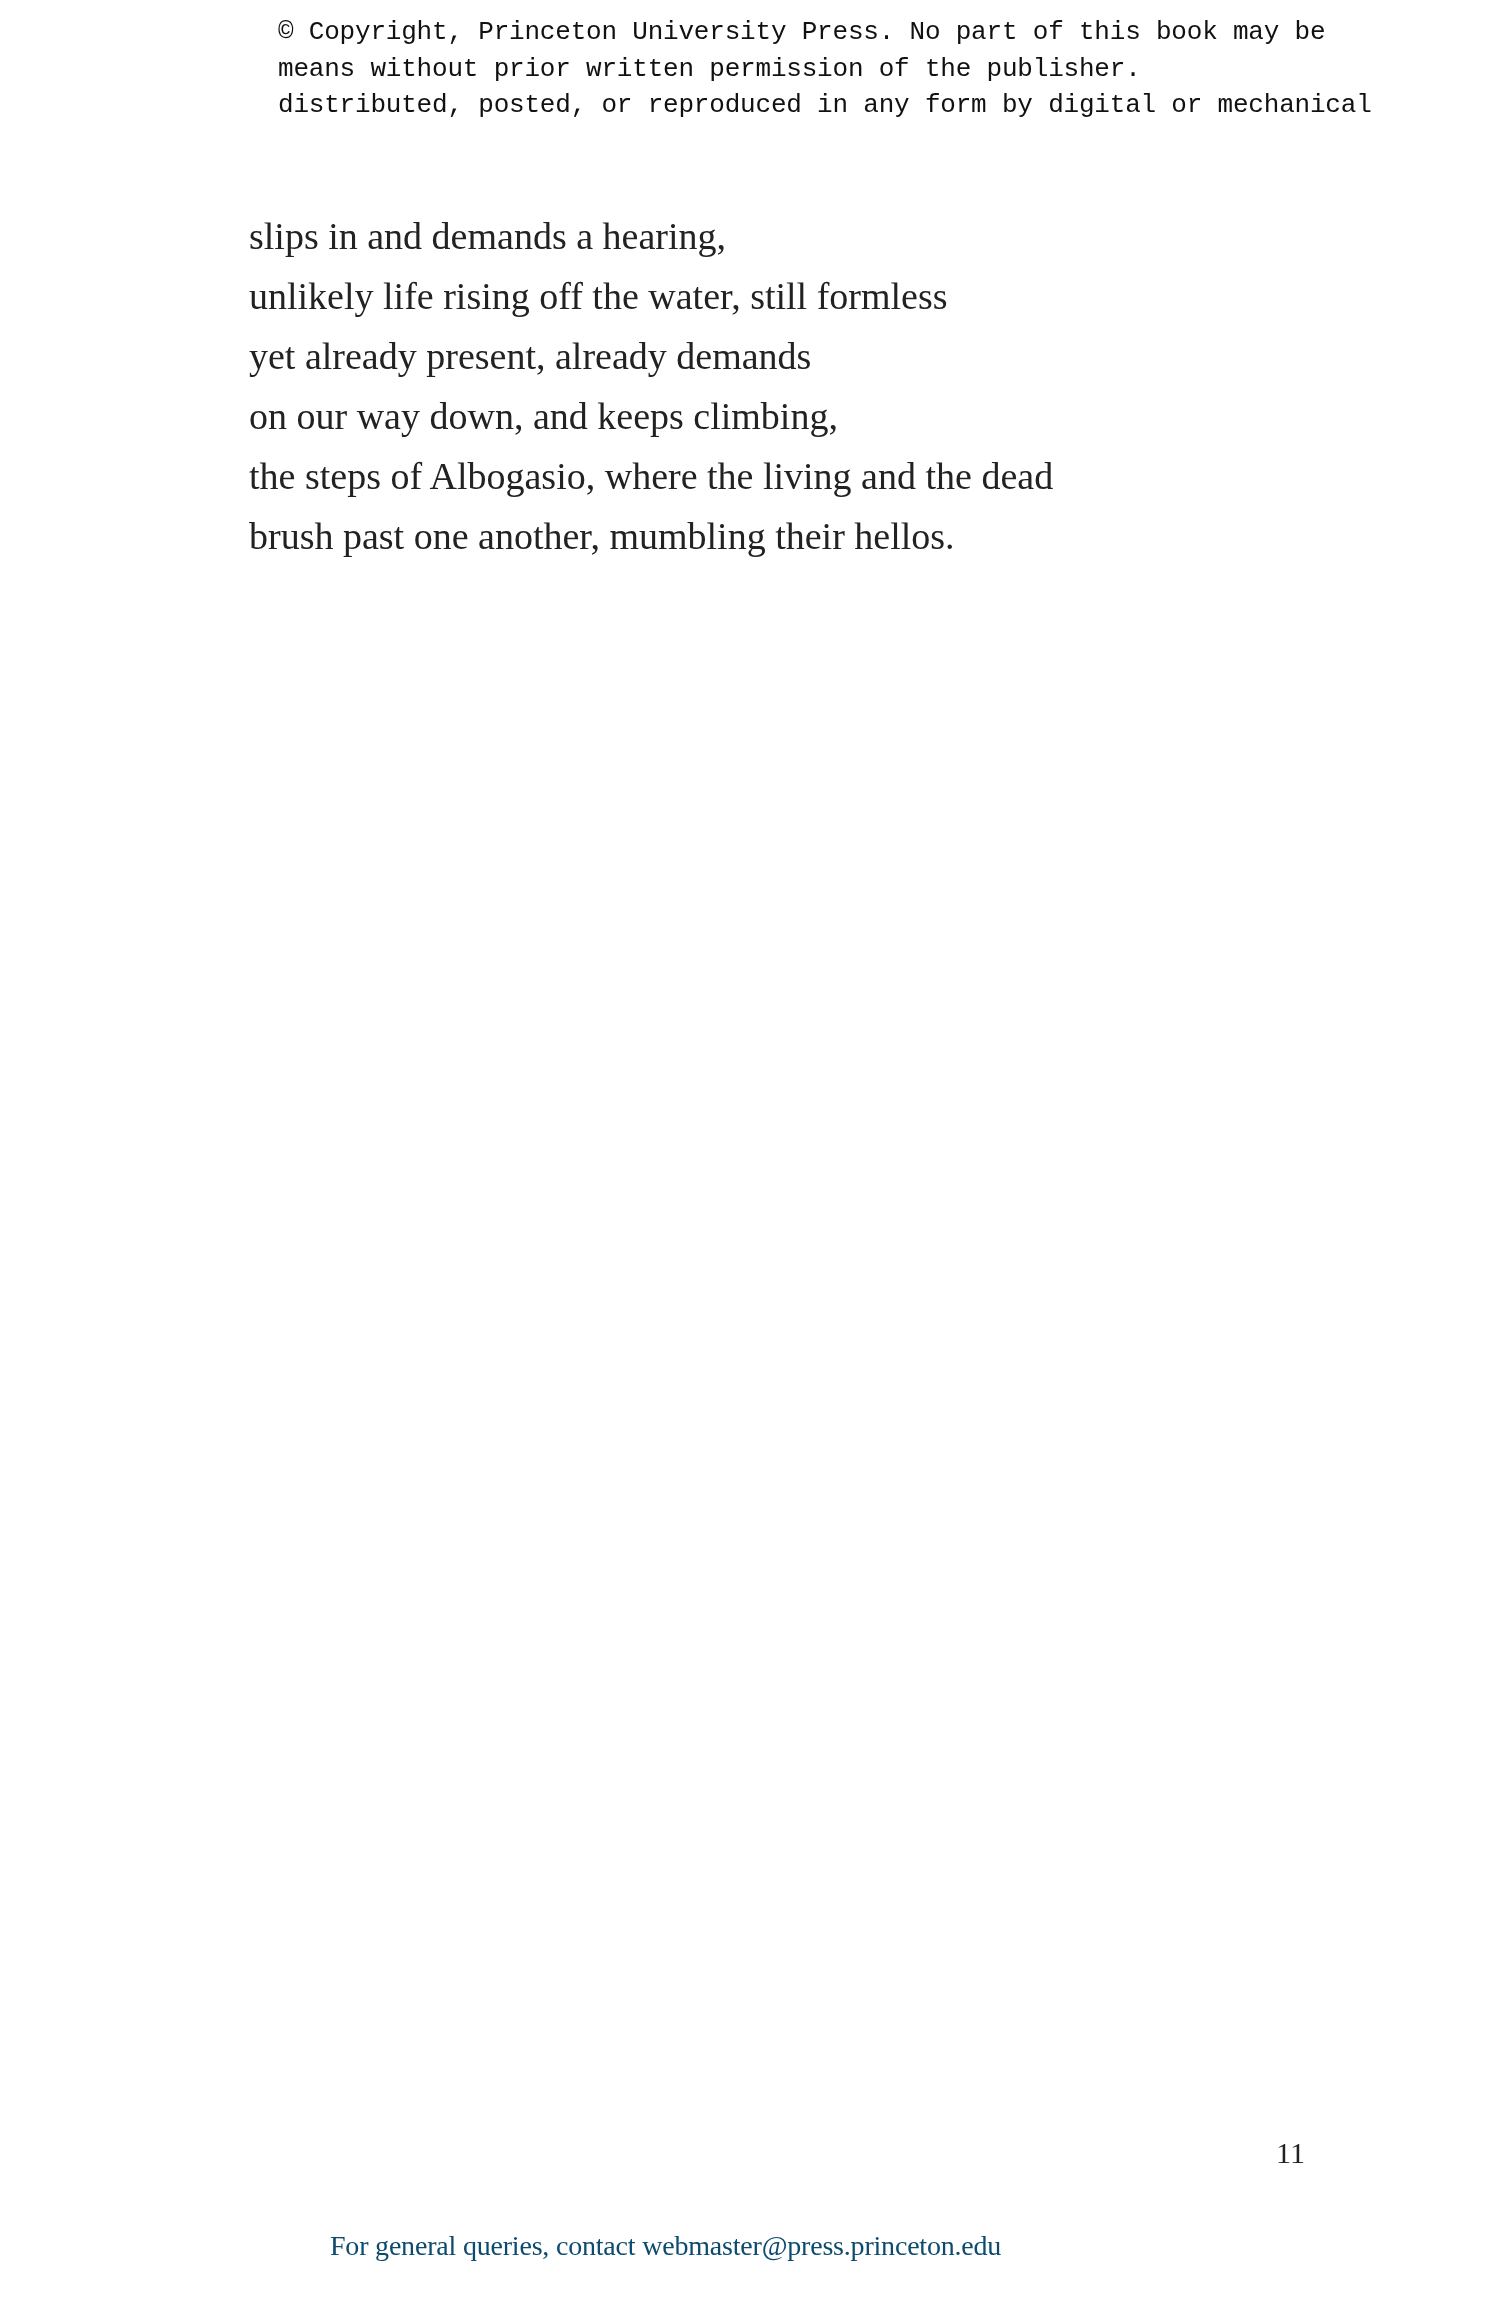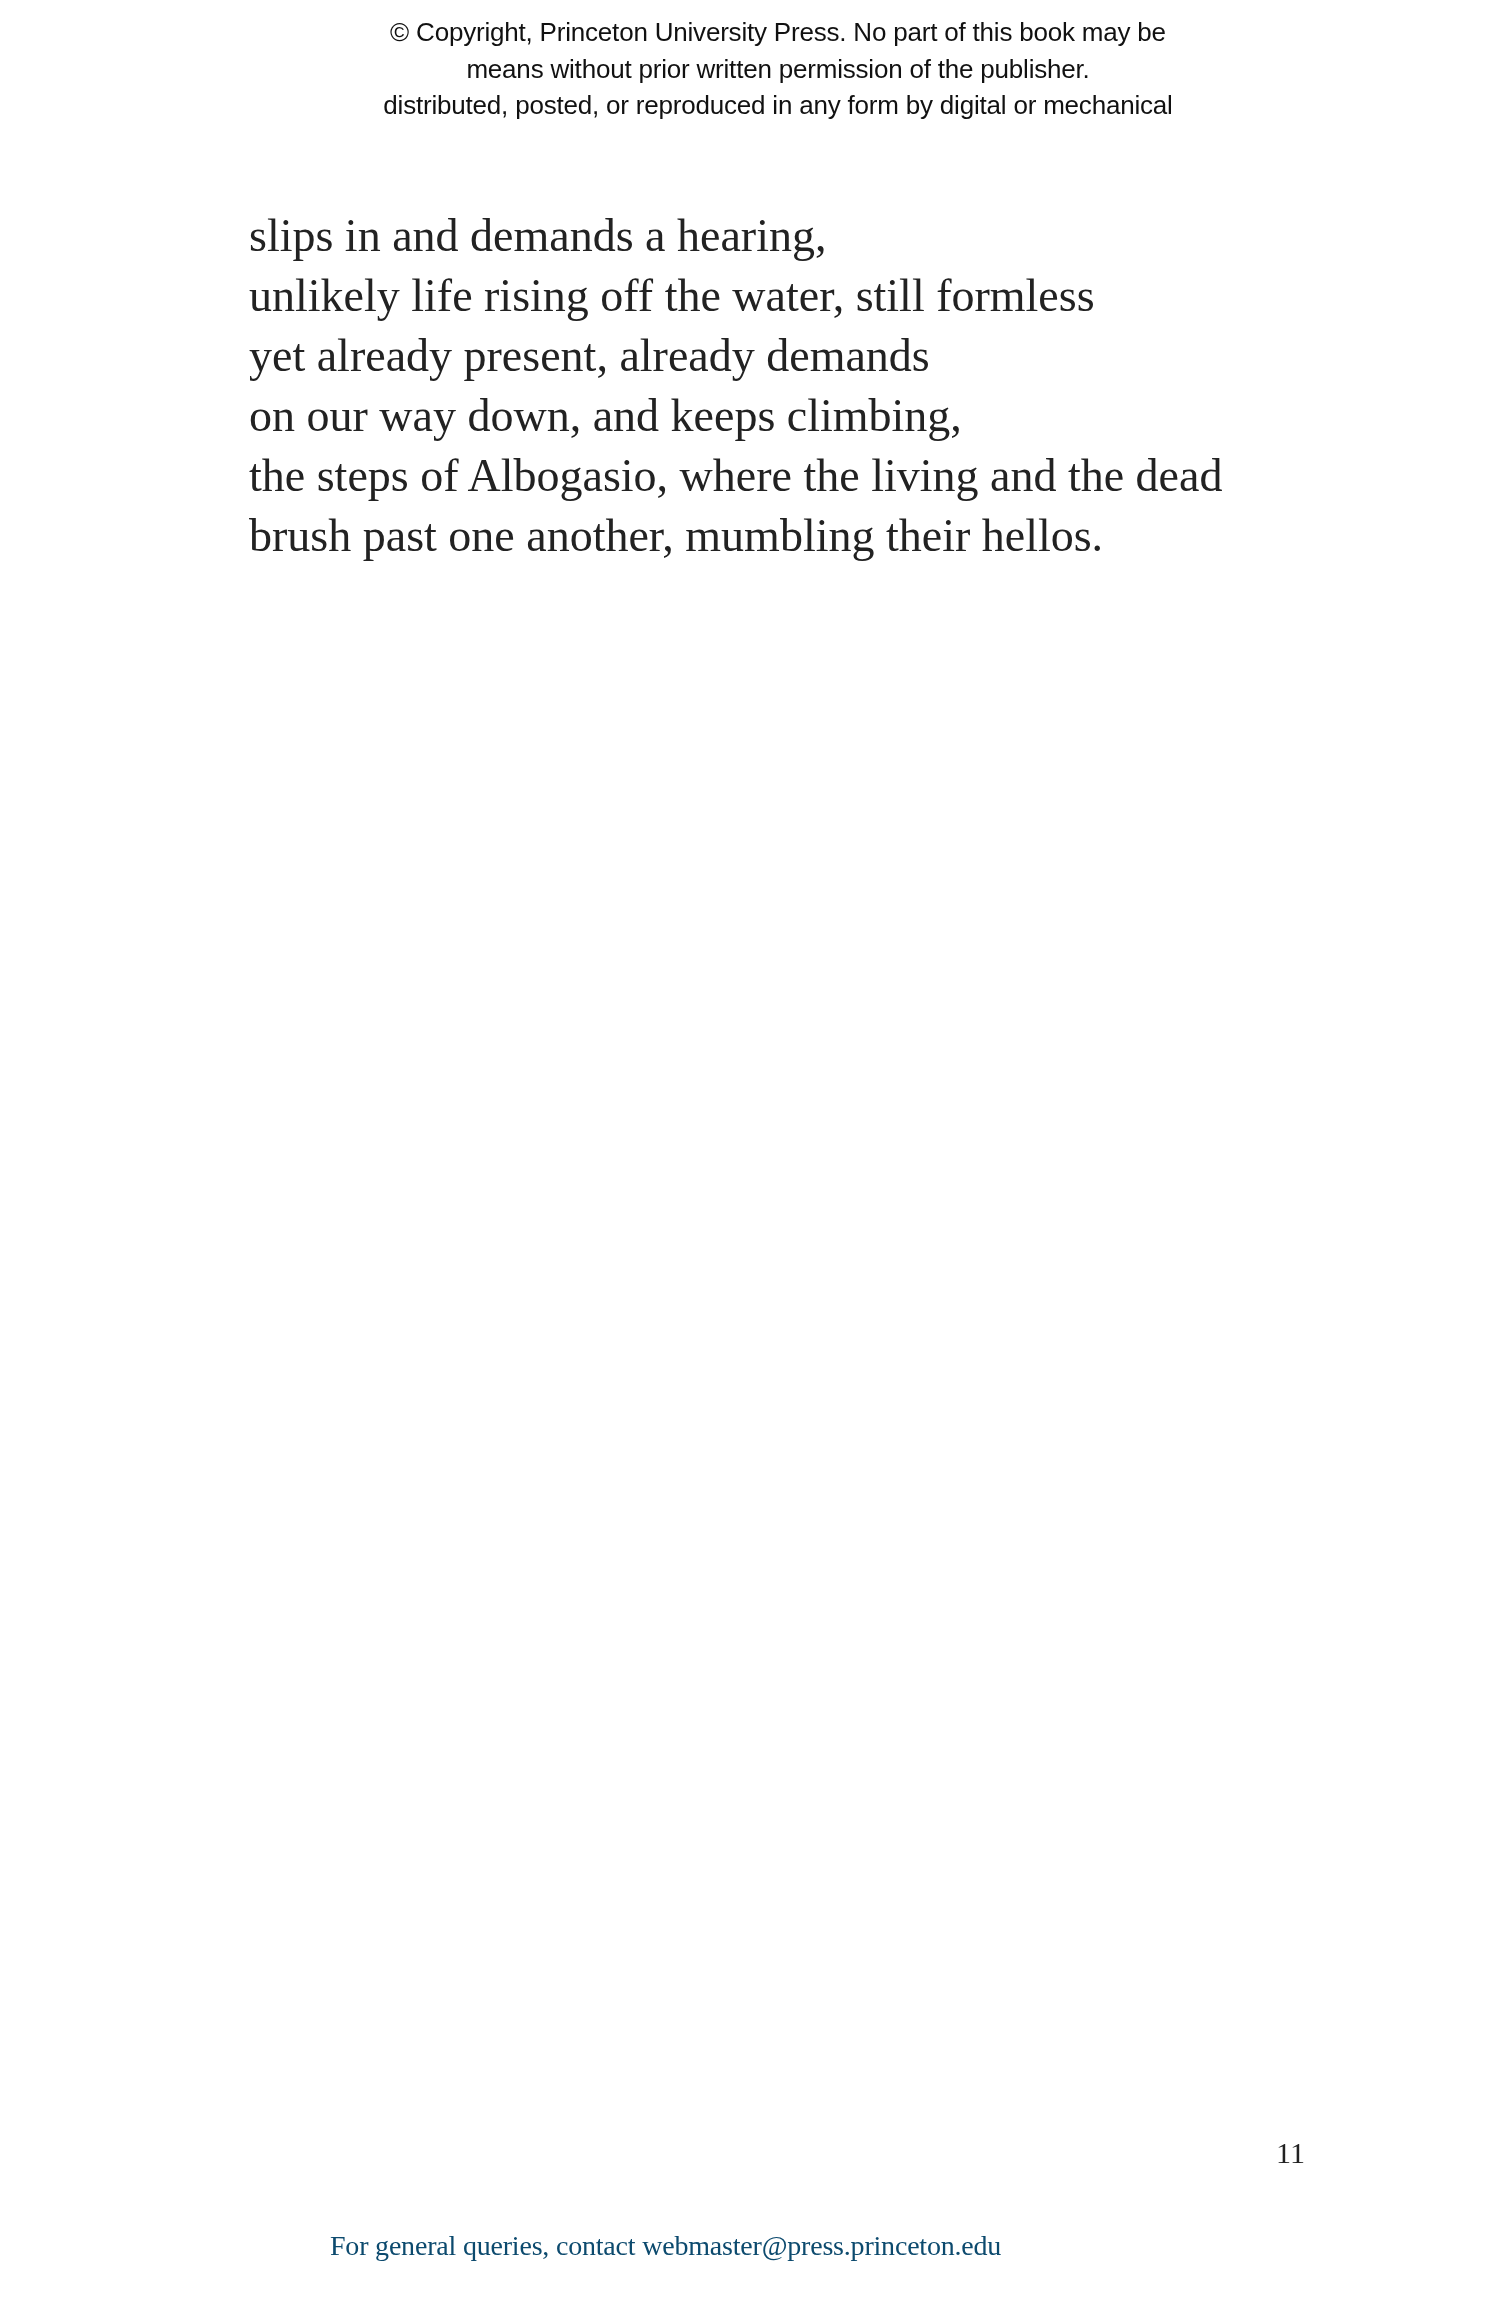--- a/index.html
+++ b/index.html
@@ -1,19 +1,19 @@
 <!DOCTYPE html>
 <html><head>
 <meta charset="utf-8">
 <style>
   html, body { margin:0; padding:0; background:#ffffff; }
   body { width:1500px; height:2318px; position:relative; overflow:hidden; color:#1a1a1a; }
-  .notice { position:absolute; left:278px; top:14px; width:1000px; font-family:Liberation Sans, sans-serif; font-size:26px; line-height:36.5px; color:#111; letter-spacing:-0.2px;text-align:center; }
+  .notice { position:absolute; left:278px; top:14px; width:1000px; font-family:Liberation Mono, monospace; font-size:26px; line-height:36.5px; color:#111; letter-spacing:-0.2px; }
   .notice div { white-space:nowrap; }
-  .poem { position:absolute; left:249px; top:206px; font-family:"Liberation Serif", serif; font-size:46px; line-height:60px; color:#222; }
+  .poem { position:absolute; left:249px; top:206px; font-family:"Liberation Serif", serif; font-size:38px; line-height:60px; color:#222; }
   .poem div { white-space:nowrap; }
   .pageno { position:absolute; left:1276px; top:2136px; font-family:Liberation Serif, serif; font-size:30px; color:#222; }
   .footer { position:absolute; left:330px; top:2230px; font-family:Liberation Serif, serif; font-size:28px; color:#0c4a6e; white-space:nowrap; letter-spacing:-0.2px; }
 </style>
 </head>
 <body>
 
 <div class="notice">
   <div>© Copyright, Princeton University Press. No part of this book may be</div>
   <div>means without prior written permission of the publisher.</div>

